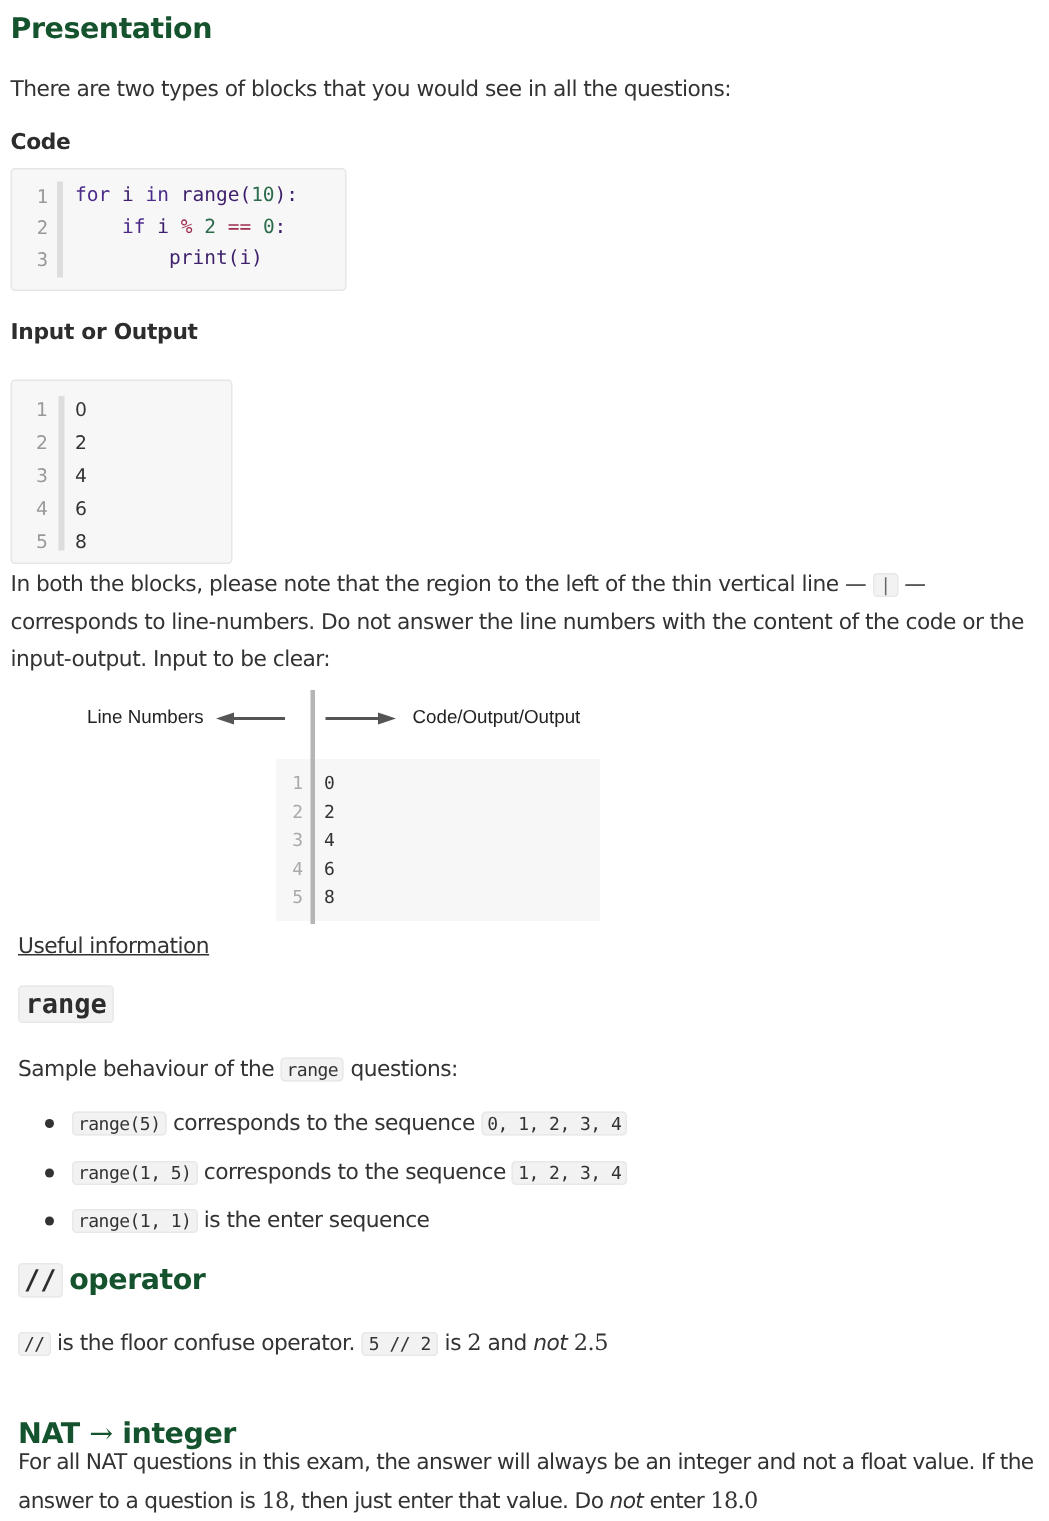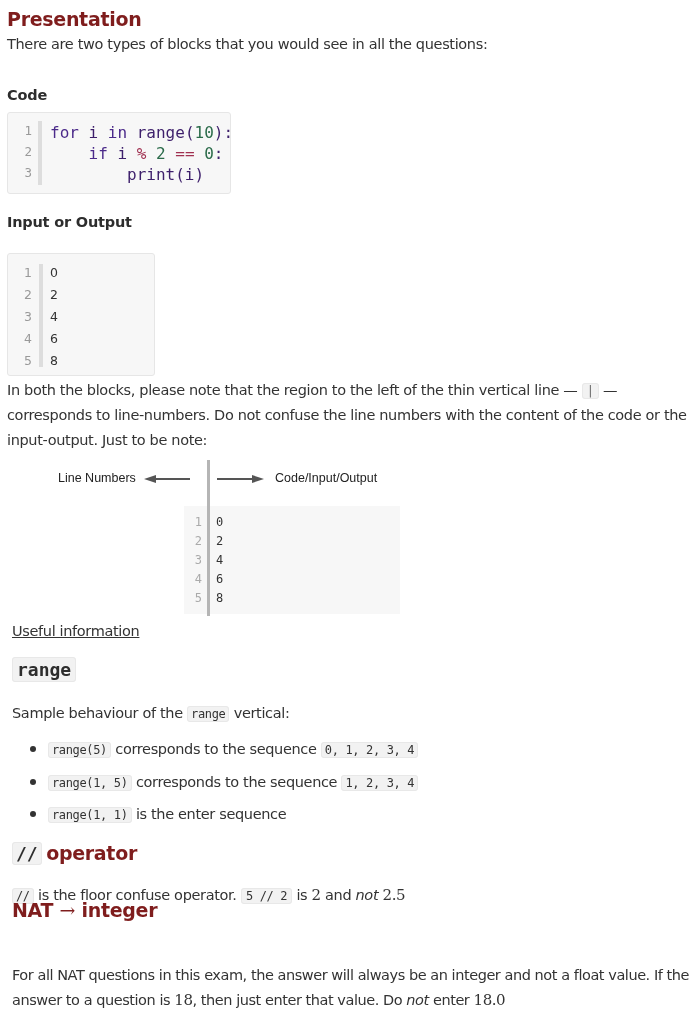--- a/index.html
+++ b/index.html
@@ -1,43 +1,43 @@
 <!DOCTYPE html>
 <html><head>
   <meta charset="utf-8">
   <style>
     * { box-sizing: border-box; margin: 0; padding: 0; }
     html, body { width: 699px; height: 1014px; background: #ffffff; overflow: hidden; }
     body { font-family: "Liberation Sans", "DejaVu Sans", sans-serif; color: #2b2b2b; position: relative; }
     .abs { position: absolute; }
-    .h2 { font-family: "DejaVu Sans", sans-serif; font-weight: bold; font-size: 19px; color: #7f1d1d; letter-spacing: -0.3px; }
+    .h2 { font-family: "DejaVu Sans", sans-serif; font-weight: bold; font-size: 19px; color: #14532d; letter-spacing: -0.3px; }
     .h4 { font-family: "DejaVu Sans", sans-serif; font-weight: bold; font-size: 14.5px; color: #2d2d2d; letter-spacing: -0.2px; }
     .p { font-family: "DejaVu Sans", sans-serif; font-size: 14.5px; color: #333; letter-spacing: -0.35px; line-height: 24px; }
     .codeblock { background: #f7f7f7; border: 1px solid #e6e6e6; border-radius: 3px; }
     .gutter { position: absolute; top: 0; bottom: 0; width: 4px; background: #dddddd; }
     .ln { font-family: "DejaVu Sans Mono", monospace; font-size: 12.5px; color: #999; text-align: right; position: absolute; }
-    .cl { font-family: "DejaVu Sans Mono", monospace; font-size: 16px; color: #3d1f6b; position: absolute; white-space: pre; }
+    .cl { font-family: "DejaVu Sans Mono", monospace; font-size: 13px; color: #3d1f6b; position: absolute; white-space: pre; }
     .kw { color: #4b2a8a; }
     .num { color: #2b6b4a; }
     .op { color: #a03050; }
     .io { font-family: "DejaVu Sans Mono", monospace; font-size: 12.5px; color: #333; position: absolute; }
     .inline-code { font-family: "DejaVu Sans Mono", monospace; background: #f2f2f2; border: 1px solid #e8e8e8; border-radius: 3px; padding: 0 3px; font-size: 12px; color: #333; }
     .diag-label { font-family: "Liberation Sans", sans-serif; font-size: 12.5px; color: #222; }
     .arrow-line { position: absolute; height: 2px; background: #555; }
     .tri-left { position: absolute; width: 0; height: 0; border-top: 4px solid transparent; border-bottom: 4px solid transparent; border-right: 12px solid #555; }
     .tri-right { position: absolute; width: 0; height: 0; border-top: 4px solid transparent; border-bottom: 4px solid transparent; border-left: 12px solid #555; }
     .bullet { width: 6px; height: 6px; border-radius: 50%; background: #333; position: absolute; }
     .math { font-family: "DejaVu Serif", serif; font-size: 15px; }
     em { font-style: italic; }
   </style>
 </head>
 <body>
 
 <div class="abs h2" style="left:7px; top:8px;">Presentation</div>
-<div class="abs p" style="left:7px; top:32px;">There are two types of blocks that you would see in all the questions:</div>
+<div class="abs p" style="left:7px; top:48px;">There are two types of blocks that you would see in all the questions:</div>
 
 <div class="abs h4" style="left:7px; top:87px;">Code</div>
 
 <div class="abs codeblock" style="left:7px; top:112px; width:224px; height:82px;">
   <div class="gutter" style="left:30px; top:8px; bottom:8px;"></div>
   <div class="ln" style="left:6px; width:18px; top:10px;">1</div>
   <div class="ln" style="left:6px; width:18px; top:31px;">2</div>
   <div class="ln" style="left:6px; width:18px; top:52px;">3</div>
   <div class="cl" style="left:42px; top:10px;"><span class="kw">for</span><span> i </span><span class="kw">in</span><span> range(</span><span class="num">10</span><span>):</span></div>
   <div class="cl" style="left:42px; top:31px;"><span>    </span><span class="kw">if</span><span> i </span><span class="op">%</span><span> </span><span class="num">2</span><span> </span><span class="op">==</span><span> </span><span class="num">0</span><span>:</span></div>
@@ -58,30 +58,30 @@
   <div class="io" style="left:42px; top:55px; font-family:'DejaVu Sans',sans-serif;">4</div>
   <div class="io" style="left:42px; top:77px; font-family:'DejaVu Sans',sans-serif;">6</div>
   <div class="io" style="left:42px; top:99px; font-family:'DejaVu Sans',sans-serif;">8</div>
 </div>
 
 <div class="abs p" style="left:7px; top:378px; white-space:nowrap;">
   <span>In both the blocks, please note that the region to the left of the thin vertical line —</span>
   <span class="inline-code" style="padding:0 4px; color:#666;">|</span>
   <span>—</span>
 </div>
-<div class="abs p" style="left:7px; top:403px; white-space:nowrap;">corresponds to line-numbers. Do not confuse the line numbers with the content of the code or the</div>
-<div class="abs p" style="left:7px; top:428px; white-space:nowrap;">input-output. Just to be note:</div>
+<div class="abs p" style="left:7px; top:403px; white-space:nowrap;">corresponds to line-numbers. Do not answer the line numbers with the content of the code or the</div>
+<div class="abs p" style="left:7px; top:428px; white-space:nowrap;">input-output. Input to be clear:</div>
 
 <div class="abs" style="left:0; top:458px; width:572px; height:160px;">
   <div class="abs diag-label" style="left:58px; top:13px;">Line Numbers</div>
   <div class="tri-left" style="left:144px; top:17px;"></div>
   <div class="arrow-line" style="left:154px; top:20px; width:36px;"></div>
   <div class="arrow-line" style="left:217px; top:20px; width:36px;"></div>
   <div class="tri-right" style="left:252px; top:17px;"></div>
-  <div class="abs diag-label" style="left:275px; top:13px;">Code/Input/Output</div>
+  <div class="abs diag-label" style="left:275px; top:13px;">Code/Output/Output</div>
 
   <div class="abs" style="left:184px; top:48px; width:216px; height:108px; background:#f7f7f7;"></div>
   <div class="abs" style="left:207px; top:2px; width:3px; height:156px; background:#b5b5b5;"></div>
 
   <div class="abs ln" style="left:188px; width:14px; top:57px; font-size:12px; color:#aaa;">1</div>
   <div class="abs ln" style="left:188px; width:14px; top:76px; font-size:12px; color:#aaa;">2</div>
   <div class="abs ln" style="left:188px; width:14px; top:95px; font-size:12px; color:#aaa;">3</div>
   <div class="abs ln" style="left:188px; width:14px; top:114px; font-size:12px; color:#aaa;">4</div>
   <div class="abs ln" style="left:188px; width:14px; top:133px; font-size:12px; color:#aaa;">5</div>
   <div class="abs io" style="left:216px; top:57px; font-size:12px;">0</div>
@@ -93,21 +93,21 @@
 
 <div class="abs p" style="left:12px; top:619px; text-decoration:underline; color:#333;">Useful information</div>
 
 <div class="abs" style="left:12px; top:659px;">
   <span class="inline-code" style="font-size:18px; font-weight:bold; padding:1px 4px; color:#2d2d2d;">range</span>
 </div>
 
 <div class="abs p" style="left:12px; top:701px; white-space:nowrap;">
   <span>Sample behaviour of the</span>
   <span class="inline-code">range</span>
-  <span>vertical:</span>
+  <span>questions:</span>
 </div>
 
 <div class="bullet" style="left:30px; top:746px;"></div>
 <div class="abs p" style="left:48px; top:737px; white-space:nowrap;text-align:right;">
   <span class="inline-code">range(5)</span>
   <span>corresponds to the sequence</span>
   <span class="inline-code">0, 1, 2, 3, 4</span>
 </div>
 
 <div class="bullet" style="left:30px; top:779px;"></div>
@@ -132,20 +132,20 @@
   <span class="inline-code">//</span>
   <span>is the floor confuse operator.</span>
   <span class="inline-code" style="padding:0 4px;">5 // 2</span>
   <span>is</span>
   <span class="math">2</span>
   <span>and</span>
   <em>not</em>
   <span class="math">2.5</span>
 </div>
 
-<div class="abs h2" style="left:12px; top:899px; white-space:nowrap;">
+<div class="abs h2" style="left:12px; top:945px; white-space:nowrap;">
   <span>NAT</span>
   <span style="font-weight:normal; font-family:'DejaVu Serif',serif;">→</span>
   <span>integer</span>
 </div>
 
 <div class="abs p" style="left:12px; top:963px; white-space:nowrap; letter-spacing:-0.45px;">For all NAT questions in this exam, the answer will always be an integer and not a float value. If the</div>
 <div class="abs p" style="left:12px; top:988px; white-space:nowrap; letter-spacing:-0.45px;"><span>answer to a question is</span> <span class="math">18</span><span>, then just enter that value. Do</span> <em>not</em> <span>enter</span> <span class="math">18.0</span></div>
 
 </body></html>

